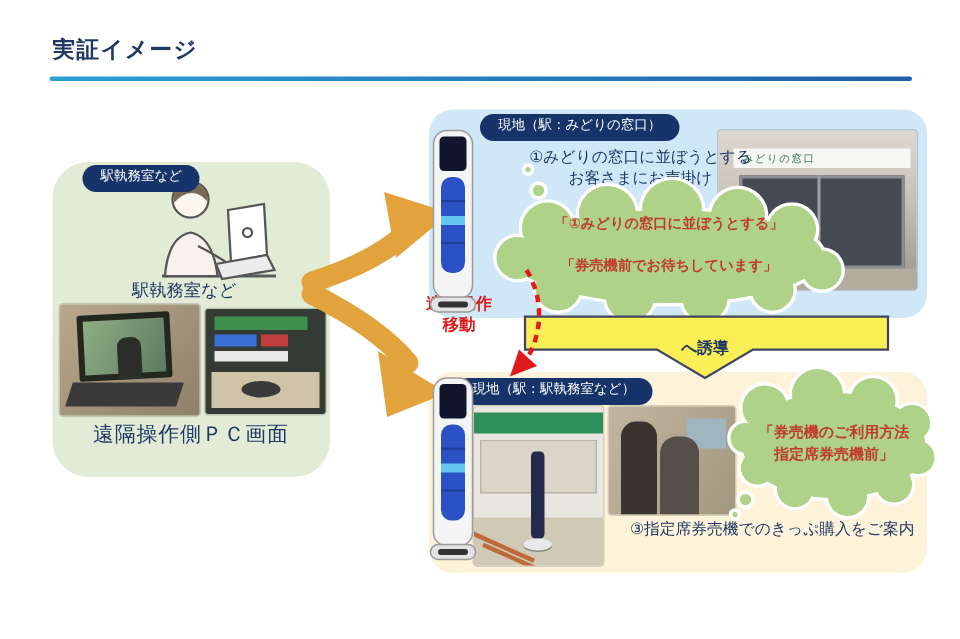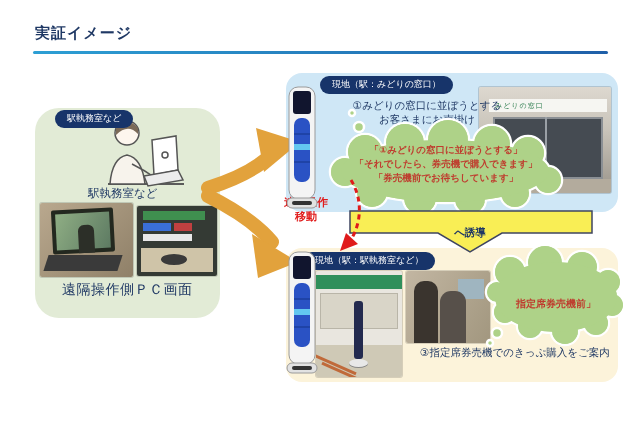--- a/index.html
+++ b/index.html
@@ -208,25 +208,25 @@
         <circle cx="505" cy="312" r="11"></circle>
       <circle cx="497" cy="292" r="10"></circle>
       <ellipse cx="556" cy="297" rx="61" ry="35"></ellipse>
     </g>
 
     <polygon points="350,211 592,211 592,233 502,233 470,252 438,233 350,233" fill="#f9ee55" stroke="#3f4560" stroke-width="1.5"></polygon>
   </svg>
 
   <div class="abs bubble-text" id="bubble1">
     <span>「①みどりの窓口に並ぼうとする」</span><br>
-    <span>「それでしたら、券売機で購入できます」</span><br>
+    <br>
     <span>「券売機前でお待ちしています」</span>
   </div>
   <div class="abs bubble-text" id="bubble2">
-    <br>
+    <span>「券売機のご利用方法</span><br>
     <span>指定席券売機前」</span>
   </div>
   <div class="abs navy-text" id="guide-text">
     <br>
     <span>へ誘導</span>
   </div>
   <div class="abs" id="remote-move">
     <span>遠隔操作</span><br>
     <span>移動</span>
   </div>

